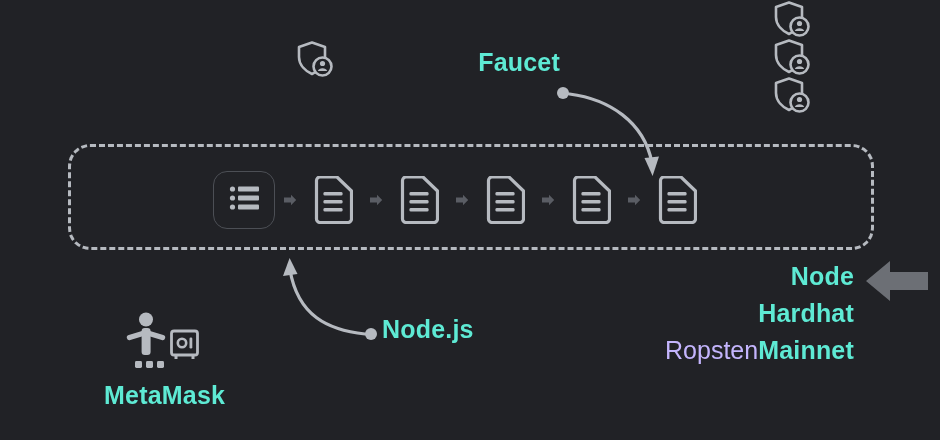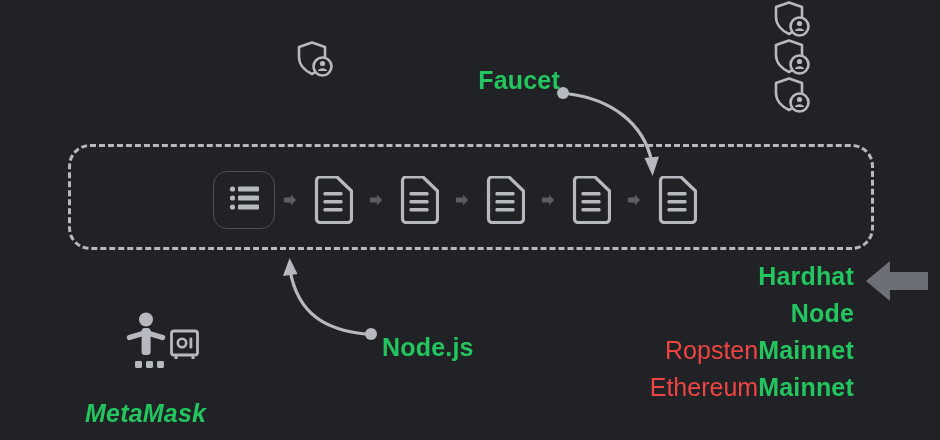--- a/index.html
+++ b/index.html
@@ -61,28 +61,27 @@
     width: 30px;
     height: 58px;
     display: flex;
     align-items: center;
     justify-content: center;
   }
   .sep svg { display:block; }
 
   
   .lbl {
-    color: #22c55e;
+    color: #5eead4;
     font-weight: bold;
     letter-spacing: 0.2px;
     white-space: nowrap;
-    margin-top: 18px;
   }
   .lbl-light {
-    color: #ef4444;
+    color: #c4b5fd;
     font-weight: normal;
   }
 
   #faucet-gas {
     right: 380px;
     top: 42px;
     text-align: right;
     font-size: 25px;
     line-height: 41px;
   }
@@ -94,24 +93,23 @@
     line-height: 42px;
   }
   #stack-list {
     right: 86px;
     top: 258px;
     text-align: right;
     font-size: 25px;
     line-height: 37px;
   }
   #metamask-label {
-    left: 85px;
+    left: 104px;
     top: 381px;
     font-size: 25px;
-    font-style: italic;
   }
 
   
   .shield { position: absolute; }
   #shield-a { left: 295px; top: 40px; }
   #shield-r1 { left: 772px; top: 0px; }
   #shield-r2 { left: 772px; top: 38px; }
   #shield-r3 { left: 772px; top: 76px; }
 
   #metamask-icons { left: 126px; top: 312px; }
@@ -239,30 +237,27 @@
   <div class="abs" id="arrow-node">
     <svg width="100" height="90" viewBox="0 0 100 90">
       <circle cx="91" cy="76" r="6" fill="#b6bac0"></circle>
       <path d="M85 76 C 48 72, 18 58, 10 12" fill="none" stroke="#b6bac0" stroke-width="3.2" stroke-linecap="round"></path>
       <path d="M3 18 L9.6 0 L17.5 16 Z" fill="#b6bac0"></path>
     </svg>
   </div>
 
   <div class="abs" id="stack-list">
     <div>
+      <span class="lbl-light"></span><span class="lbl">Node</span>
+    </div>
+    <div>
       <span class="lbl-light"></span><span class="lbl">Hardhat</span>
-    </div>
-    <div>
-      <span class="lbl-light"></span><span class="lbl">Node</span>
     </div>
     <div>
       <span class="lbl-light">Ropsten</span><span class="lbl">Mainnet</span>
-    </div>
-    <div>
-      <span class="lbl-light">Ethereum</span><span class="lbl">Mainnet</span>
     </div>
   </div>
 
   <div class="abs" id="big-arrow">
     <svg width="62" height="42" viewBox="0 0 62 42">
       <path d="M0 21 L24 1 V12 H62 V30 H24 V41 Z" fill="#6c6f75"></path>
     </svg>
   </div>
 
   <div class="abs" id="metamask-icons">

